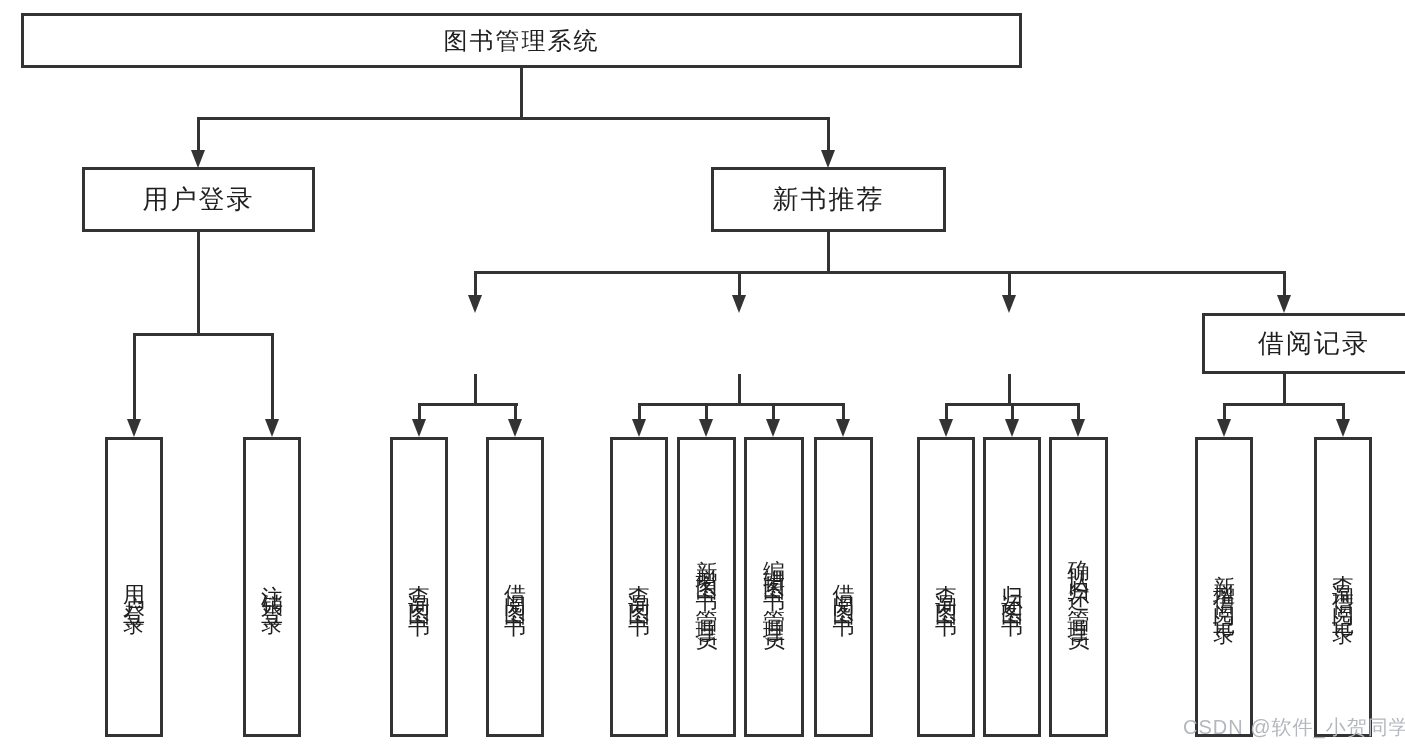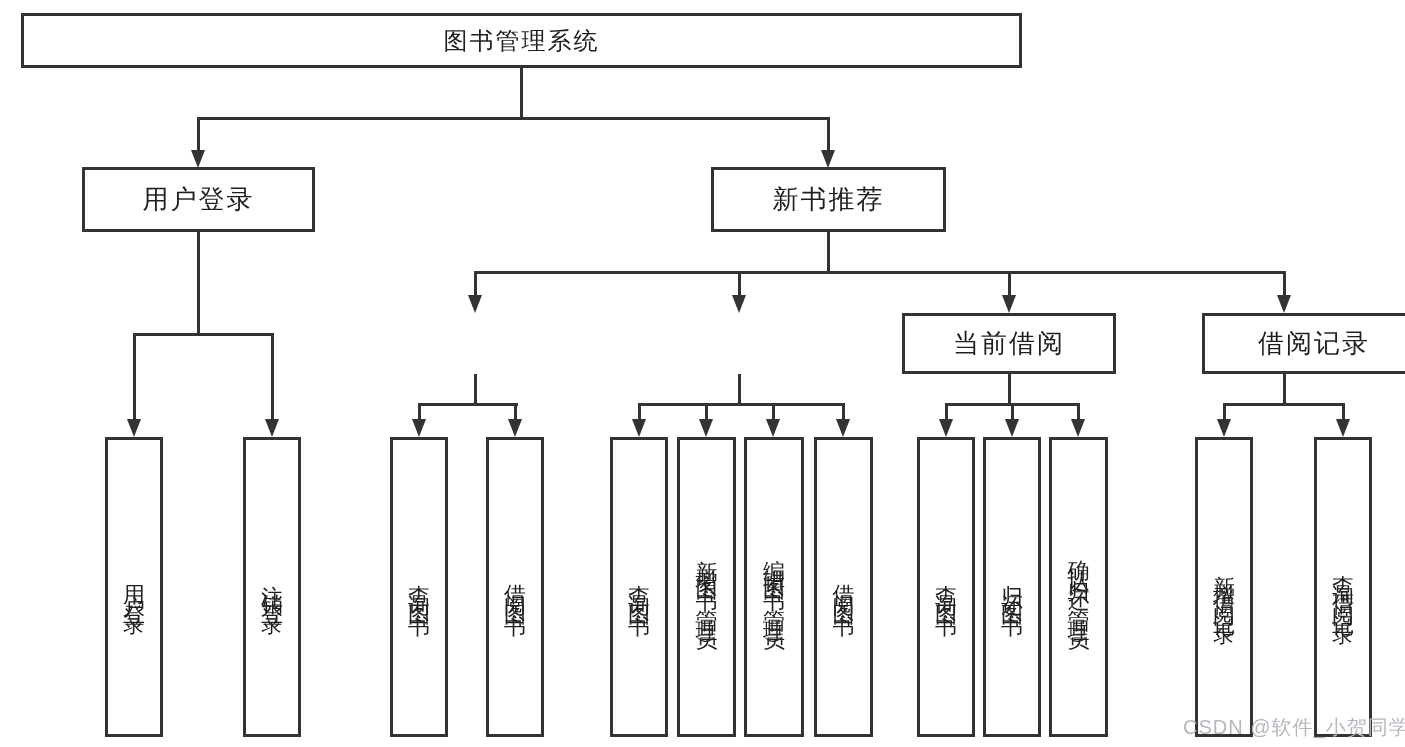--- a/index.html
+++ b/index.html
@@ -33,21 +33,20 @@
 </head>
 <body>
 
 <div class="canvas">
 
   <div class="box hbox root" style="left:21px;top:13px;width:1001px;height:55px">图书管理系统</div>
 
   <div class="box hbox" style="left:82px;top:167px;width:233px;height:65px">用户登录</div>
   <div class="box hbox" style="left:711px;top:167px;width:235px;height:65px">新书推荐</div>
 
-  <div class="box hbox" style="left:902px;top:313px;width:214px;height:61px">当前借阅</div>
   <div class="box hbox" style="left:1202px;top:313px;width:224px;height:61px">借阅记录</div>
 
   <div class="box vbox" style="left:105px;top:437px;width:58px;height:300px">用户登录</div>
   <div class="box vbox" style="left:243px;top:437px;width:58px;height:300px">注销登录</div>
 
   <div class="box vbox" style="left:390px;top:437px;width:58px;height:300px">查询图书</div>
   <div class="box vbox" style="left:486px;top:437px;width:58px;height:300px">借阅图书</div>
 
   <div class="box vbox" style="left:610px;top:437px;width:58px;height:300px">查询图书</div>
   <div class="box vbox" style="left:677px;top:437px;width:59px;height:300px">新增图书（管理员）</div>

